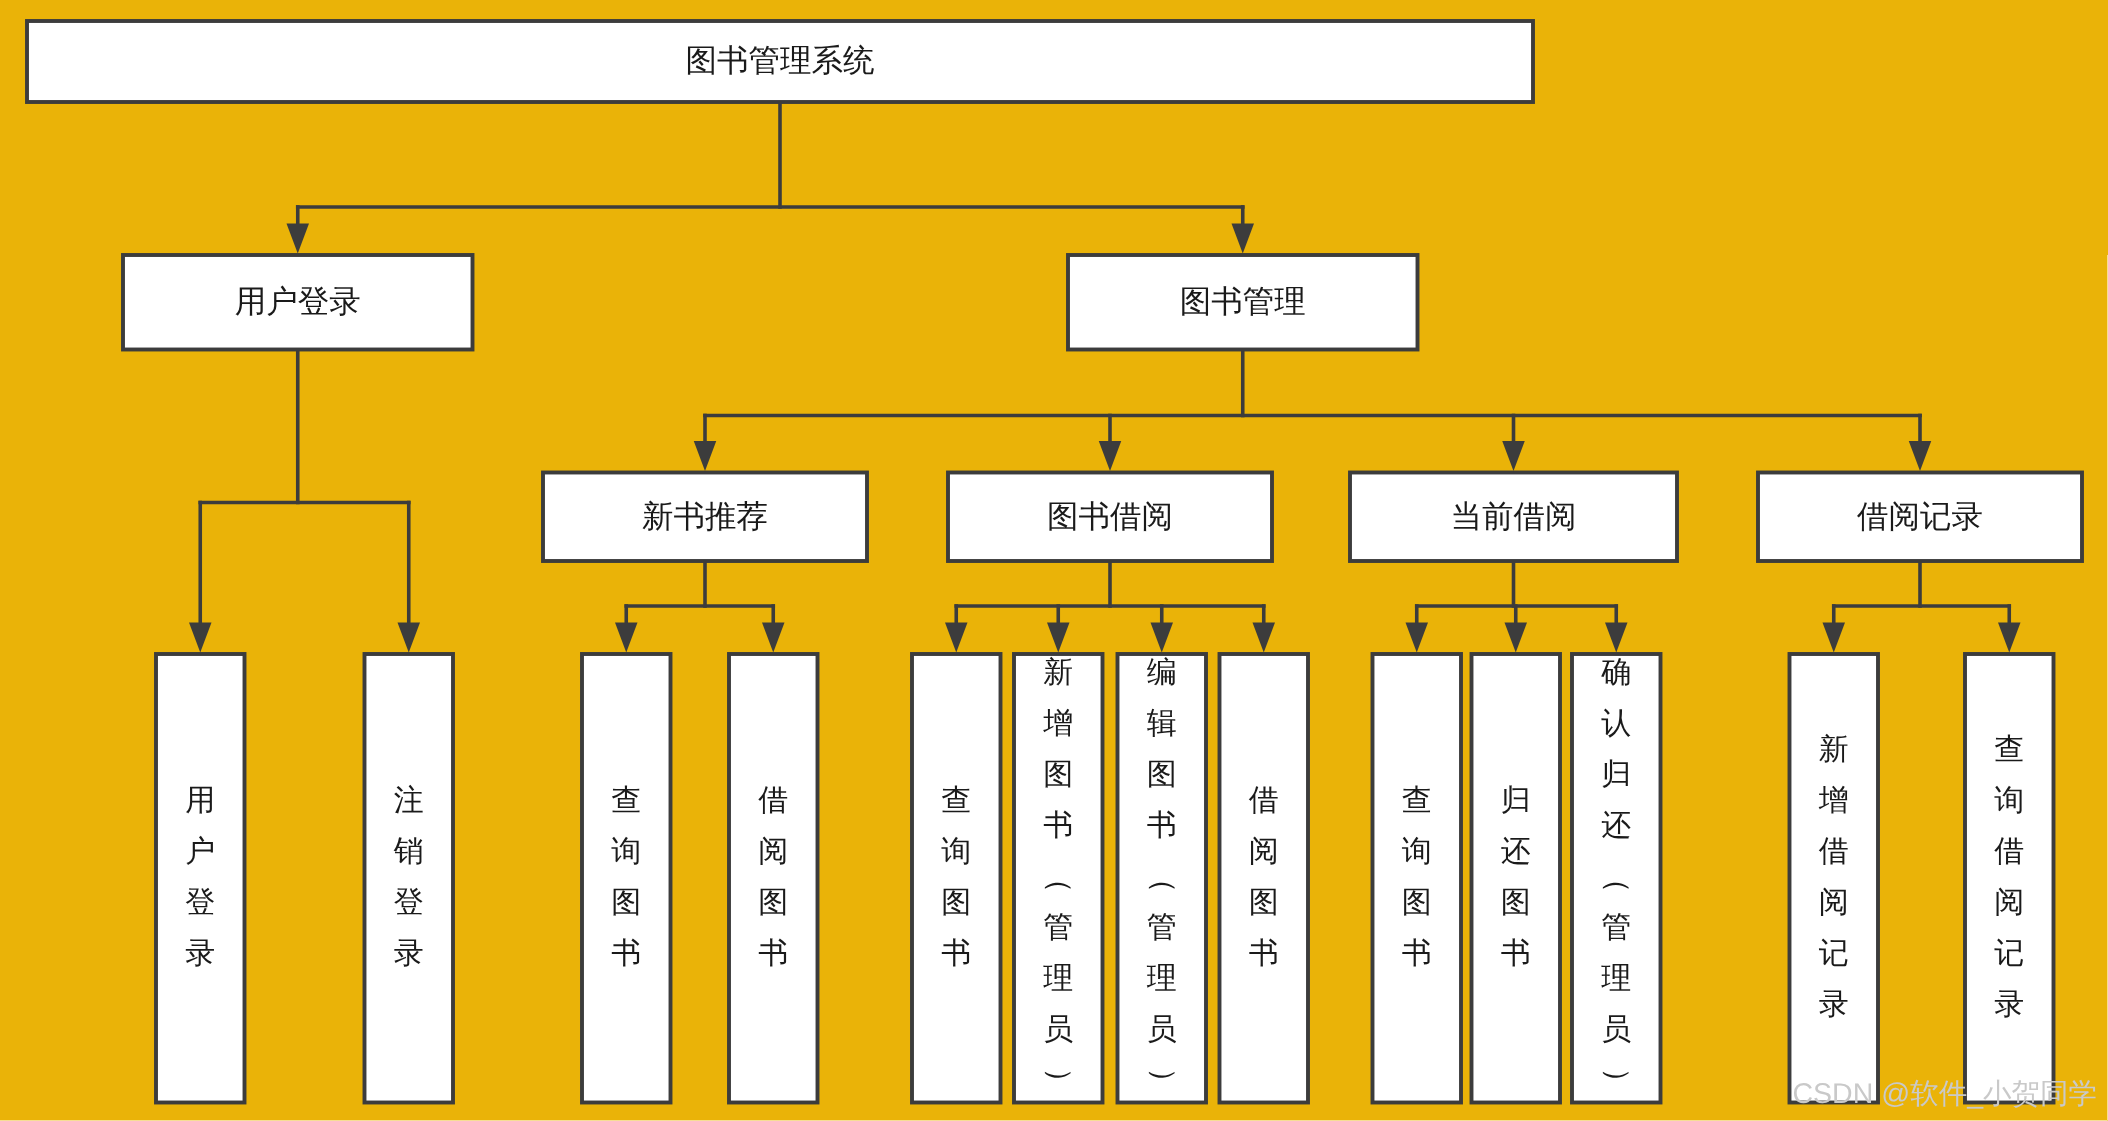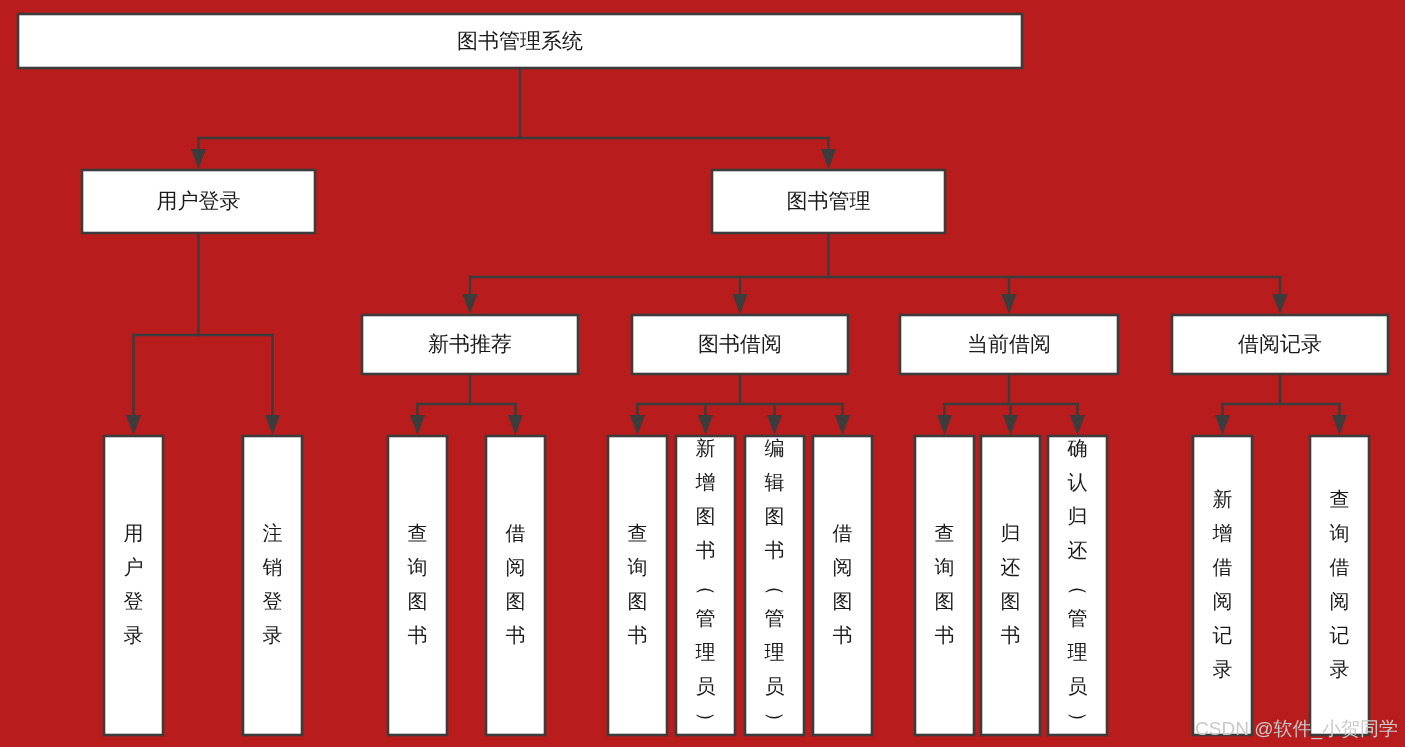--- a/index.html
+++ b/index.html
@@ -8,21 +8,21 @@
     padding: 0;
     background: #ffffff;
   }
   body {
     font-family: "Liberation Sans", "DejaVu Sans", sans-serif;
   }
   #diagram-root {
     position: relative;
     width: 1405px;
     height: 747px;
-    background: #b91c1c;
+    background: #eab308;
     overflow: hidden;
   }
   svg.flow {
     position: absolute;
     left: 0;
     top: 0;
     width: 1405px;
     height: 747px;
     display: block;
   }

